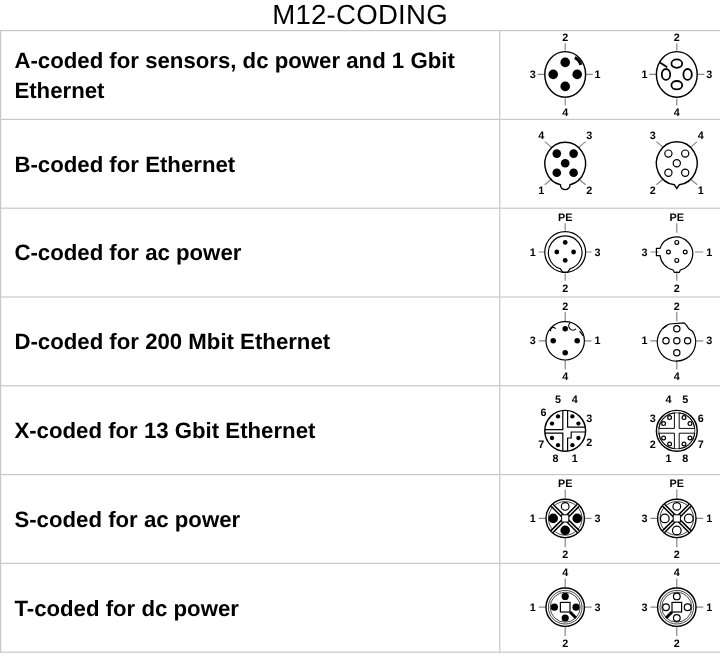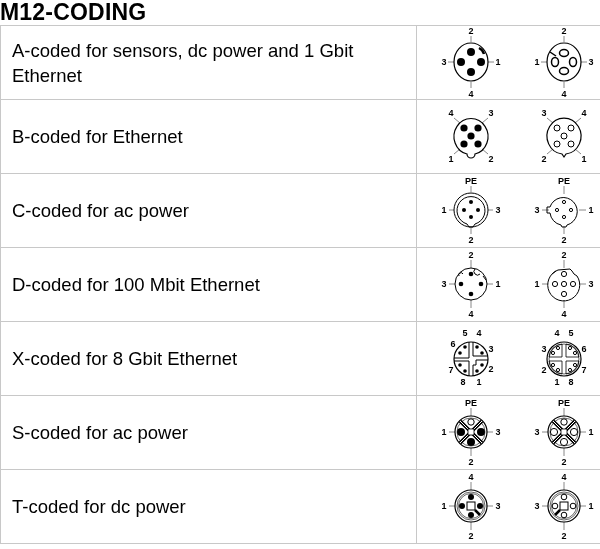--- a/index.html
+++ b/index.html
@@ -1,20 +1,20 @@
 <!DOCTYPE html>
 <html><head>
 <meta charset="utf-8">
 <style>
   html, body { margin:0; padding:0; background:#ffffff; }
   body { width:600px; height:549px; overflow:hidden; font-family:"Liberation Sans", sans-serif; color:#000; }
-  .title { height:25px; line-height:25px; font-size:23px; font-weight:bold; letter-spacing:0.2px; }
+  .title { height:25px; line-height:25px; text-align:center; font-size:23px; font-weight:normal; letter-spacing:0.2px; }
   table.codes { border-collapse:collapse; width:600px; table-layout:fixed; }
   table.codes td { border:1px solid #c8c8c8; padding:0; height:73px; }
-  td.label { width:404px; padding-left:11px !important; font-size:18.5px; font-weight:normal; line-height:25px; vertical-align:middle; }
+  td.label { width:404px; padding-left:11px !important; font-size:18.5px; font-weight:bold; line-height:25px; vertical-align:middle; }
   td.diag { width:195px; position:relative; }
   .diag-wrap { position:relative; width:195px; height:73px; }
   svg.conn { position:absolute; top:0; }
   svg text { font-family:"Liberation Sans", sans-serif; font-weight:bold; font-size:9px; }
 </style>
 </head>
 <body>
 
 <div class="title">M12-CODING</div>
 
@@ -134,21 +134,21 @@
           <text x="40" y="10" text-anchor="middle">PE</text>
           <text x="13" y="39" text-anchor="middle">3</text>
           <text x="67" y="39" text-anchor="middle">1</text>
           <text x="40" y="69" text-anchor="middle">2</text>
         </svg>
       </div>
     </td>
   </tr>
 
   <tr>
-    <td class="label">D-coded for 100 Mbit Ethernet</td>
+    <td class="label">D-coded for 200 Mbit Ethernet</td>
     <td class="diag">
       <div class="diag-wrap">
         <svg class="conn" width="80" height="73" style="left:14px" viewBox="0 0 80 73">
           <line x1="40" y1="12" x2="40" y2="20" stroke="#888"></line>
               <line x1="40" y1="52" x2="40" y2="60" stroke="#888"></line>
           <line x1="18" y1="36" x2="24" y2="36" stroke="#888"></line>
               <line x1="56" y1="36" x2="62" y2="36" stroke="#888"></line>
           <circle cx="40" cy="36" r="16" fill="none" stroke="#000" stroke-width="1"></circle>
           <path d="M44 21 a3 3 0 0 0 5 5" fill="none" stroke="#000"></path>
               <path d="M28 28 a2 2 0 0 1 4 -2" fill="none" stroke="#000"></path>
@@ -177,21 +177,21 @@
           <text x="40" y="10" text-anchor="middle">2</text>
           <text x="13" y="39" text-anchor="middle">1</text>
           <text x="67" y="39" text-anchor="middle">3</text>
           <text x="40" y="69" text-anchor="middle">4</text>
         </svg>
       </div>
     </td>
   </tr>
 
   <tr>
-    <td class="label">X-coded for 8 Gbit Ethernet</td>
+    <td class="label">X-coded for 13 Gbit Ethernet</td>
     <td class="diag">
       <div class="diag-wrap">
         <svg class="conn" width="80" height="73" style="left:14px" viewBox="0 0 80 73">
           <circle cx="40" cy="37" r="17" fill="none" stroke="#000" stroke-width="1.2"></circle>
           <path d="M38 20 L38 36 L23 36" fill="none" stroke="#000" stroke-width="1"></path>
           <path d="M42 20 L42 34 L57 34" fill="none" stroke="#000" stroke-width="1"></path>
           <path d="M23 39 L38 39 L38 54" fill="none" stroke="#000" stroke-width="1"></path>
           <path d="M57 38 L45 38 L45 43 L42 43 L42 54" fill="none" stroke="#000" stroke-width="1"></path>
           <circle cx="34" cy="25" r="1.8" fill="#000"></circle>
               <circle cx="29" cy="31" r="1.8" fill="#000"></circle>

